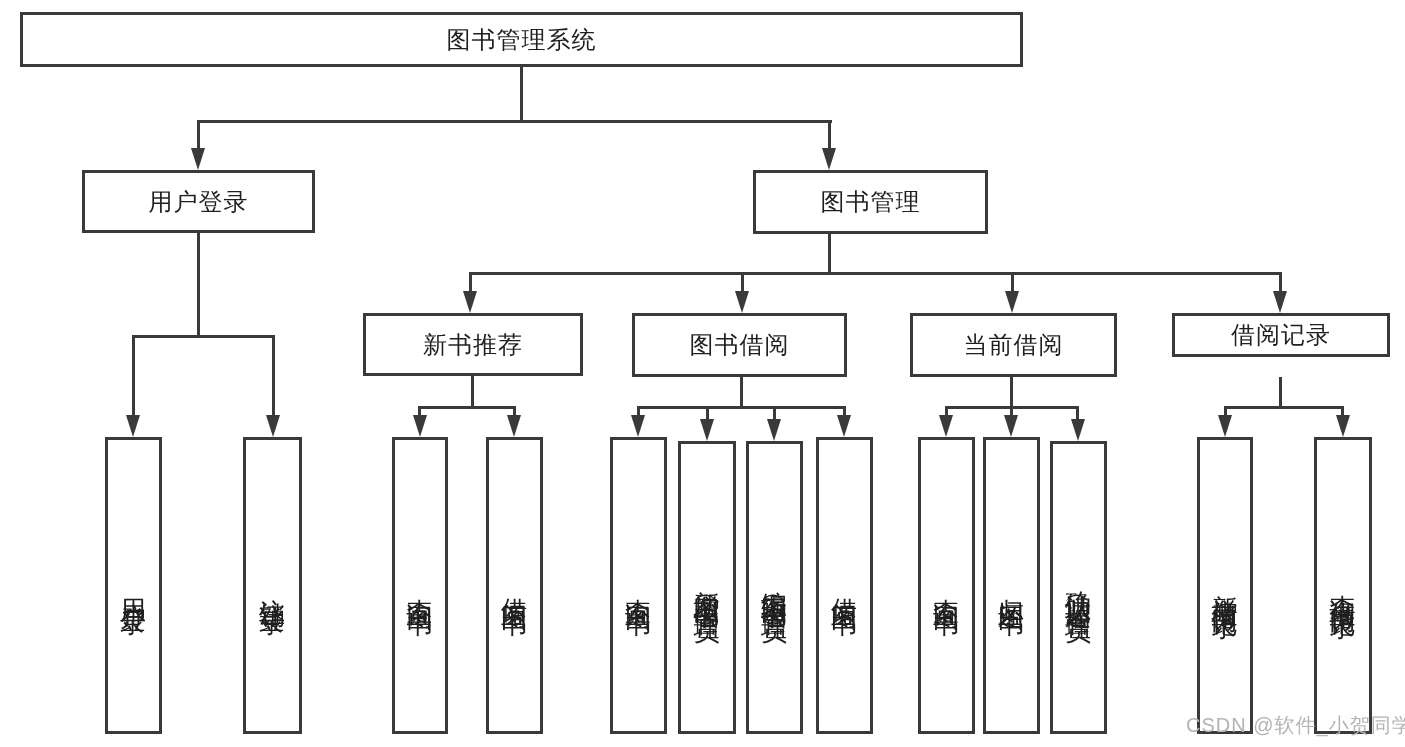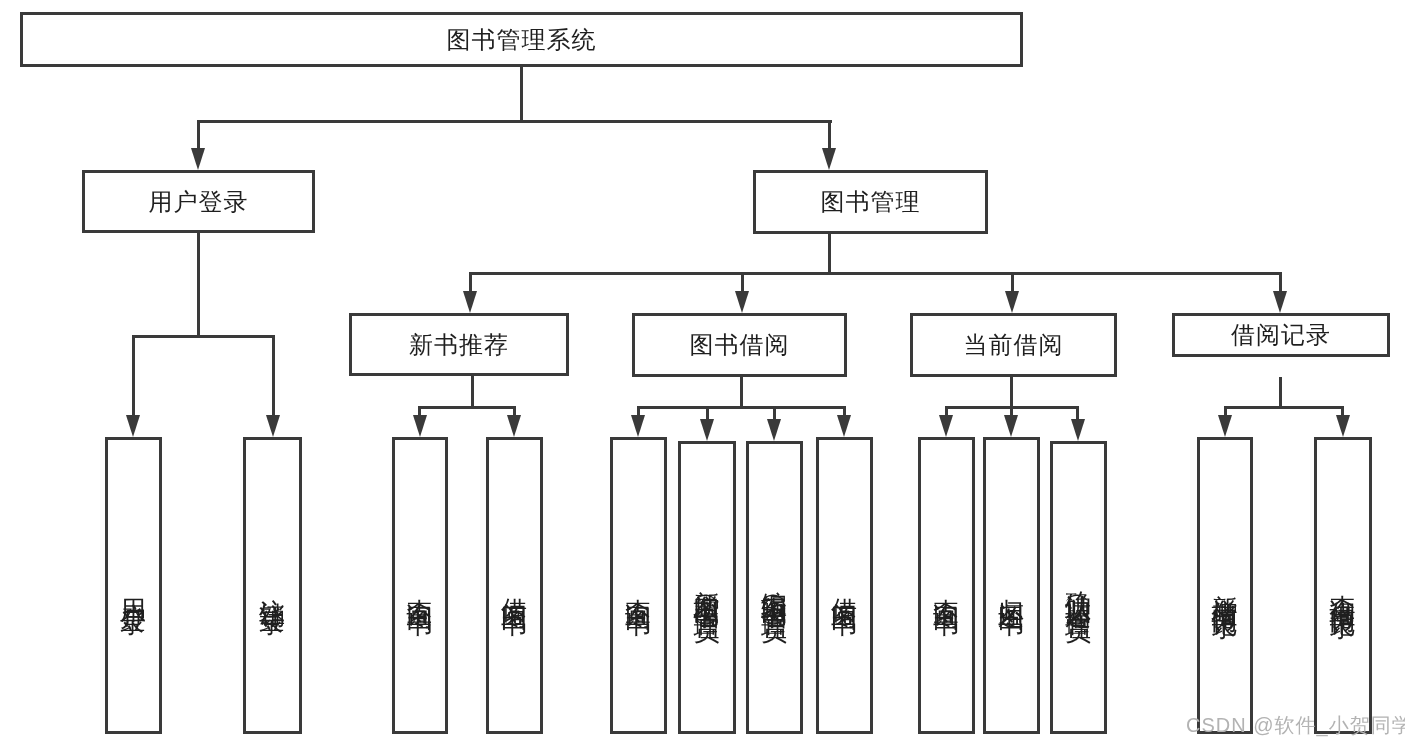--- a/index.html
+++ b/index.html
@@ -71,21 +71,21 @@
   <div class="hline" style="left:469px;top:272px;width:813px;"></div>
   <div class="vline" style="left:469px;top:272px;height:24px;"></div>
   <div class="arr" style="left:463px;top:291px;"></div>
   <div class="vline" style="left:741px;top:272px;height:24px;"></div>
   <div class="arr" style="left:735px;top:291px;"></div>
   <div class="vline" style="left:1011px;top:272px;height:24px;"></div>
   <div class="arr" style="left:1005px;top:291px;"></div>
   <div class="vline" style="left:1279px;top:272px;height:24px;"></div>
   <div class="arr" style="left:1273px;top:291px;"></div>
 
-  <div class="box" style="left:349px;top:313px;width:220px;height:63px;text-align:center;">新书推荐</div>
+  <div class="box" style="left:363px;top:313px;width:220px;height:63px;text-align:center;">新书推荐</div>
   <div class="box" style="left:910px;top:313px;width:207px;height:64px;">当前借阅</div>
   <div class="box" style="left:632px;top:313px;width:215px;height:64px;">图书借阅</div>
   <div class="box" style="left:1172px;top:313px;width:218px;height:44px;">借阅记录</div>
 
   <div class="vline" style="left:471px;top:376px;height:30px;"></div>
   <div class="hline" style="left:418px;top:406px;width:98px;"></div>
   <div class="vline" style="left:418px;top:406px;height:12px;"></div>
   <div class="arr" style="left:413px;top:415px;"></div>
   <div class="vline" style="left:513px;top:406px;height:12px;"></div>
   <div class="arr" style="left:507px;top:415px;"></div>

